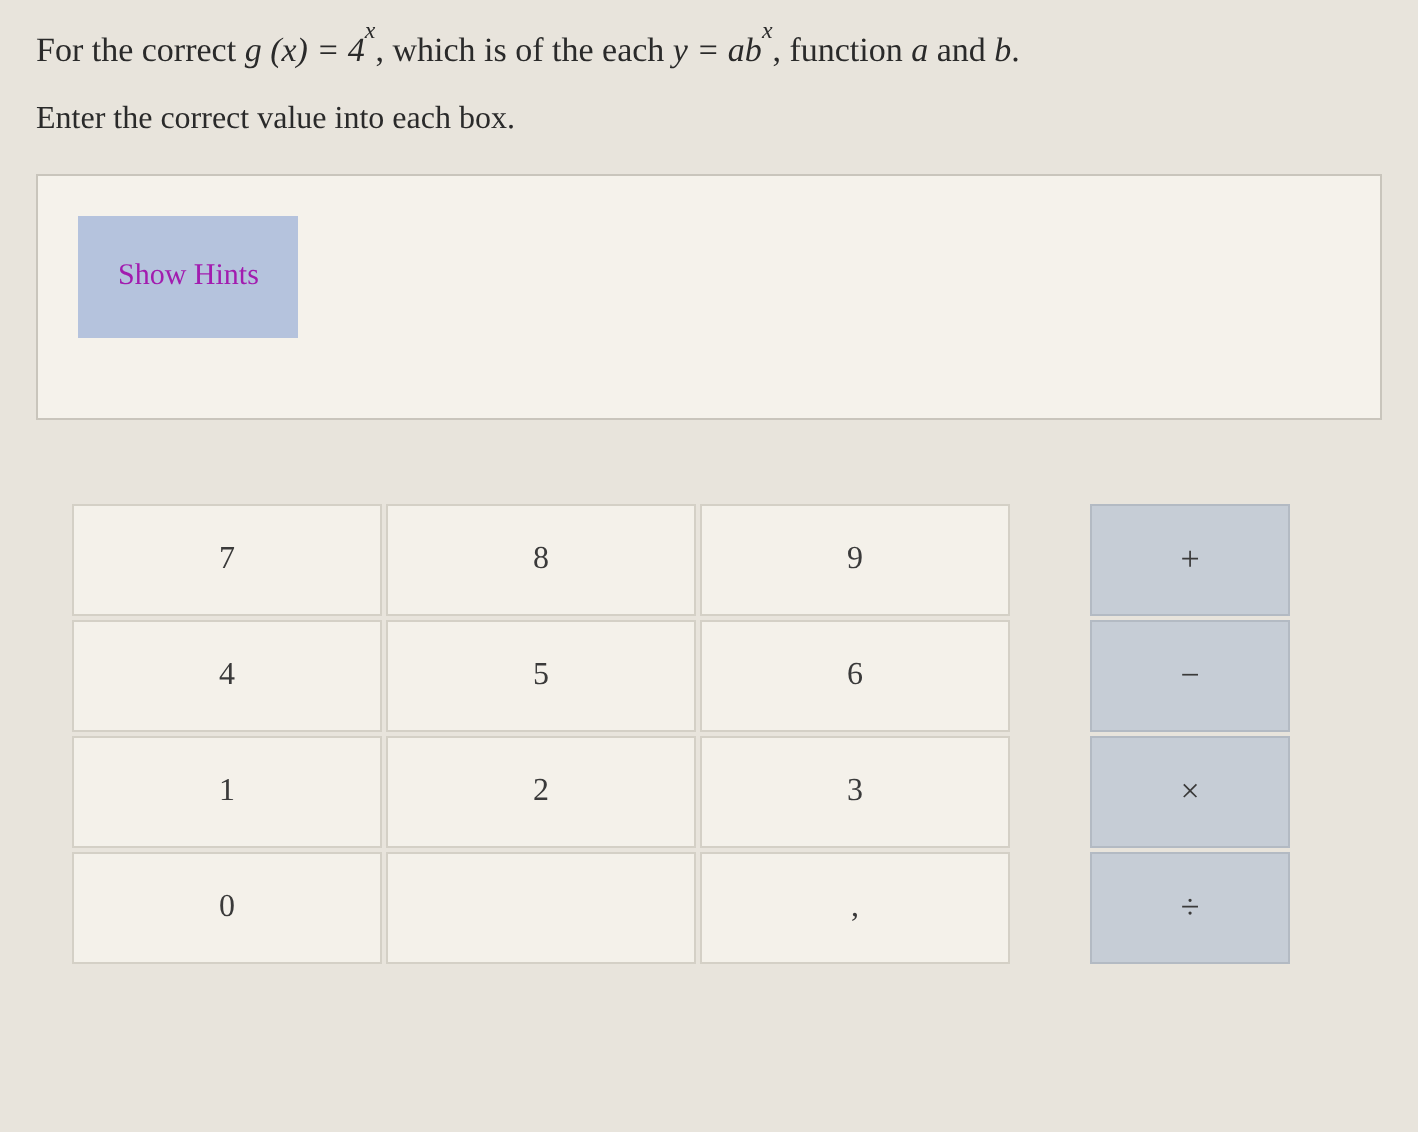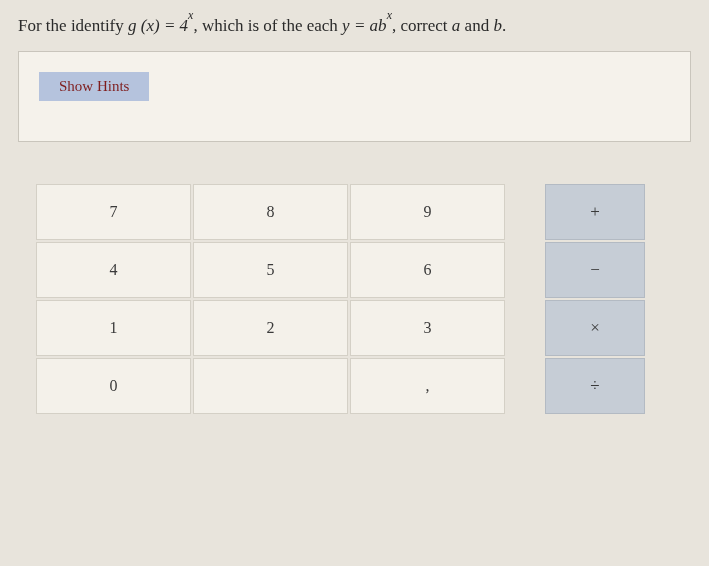--- a/index.html
+++ b/index.html
@@ -29,23 +29,23 @@
   }
   .hints-box {
     border: 1px solid #c9c5bc;
     background: #f5f2eb;
     padding: 20px 20px 40px 20px;
     margin-bottom: 42px;
   }
   .show-hints {
     display: inline-block;
     background: #b5c3dd;
-    color: #7f1d1d;
+    color: #a21caf;
     font-size: 15px;
-    padding: 6px 20px;
+    padding: 22px 20px;
     border: none;
     font-family: Georgia, serif;
     cursor: pointer;
   }
   .answer-line {
     font-size: 19px;
     color: #2a2a2a;
     margin: 0 0 32px 8px;
     font-family: 'Times New Roman', serif;
   }
@@ -97,26 +97,27 @@
     cursor: pointer;
   }
   sup { font-size: 0.7em; position: relative; top: -0.4em; font-style: italic;}
 </style>
 </head>
 <body>
 
 <div class="page">
 
   <div class="question">
-    <span>For the identify </span>
+    <span>For the correct </span>
     <span class="math-i">g (x) = 4</span><sup class="math-i">x</sup><span>, which is of the each </span>
-    <span class="math-i">y = ab</span><sup class="math-i">x</sup><span>, correct </span>
+    <span class="math-i">y = ab</span><sup class="math-i">x</sup><span>, function </span>
     <span class="math-i">a</span><span> and </span><span class="math-i">b</span><span>.</span>
   </div>
 
+  <div class="instruction">Enter the correct value into each box.</div>
 
   <div class="hints-box">
     <button class="show-hints">Show Hints</button>
   </div>
 
 
   <div class="keypad-wrap">
     <div class="keypad">
       <div class="key">7</div>
       <div class="key">8</div>

